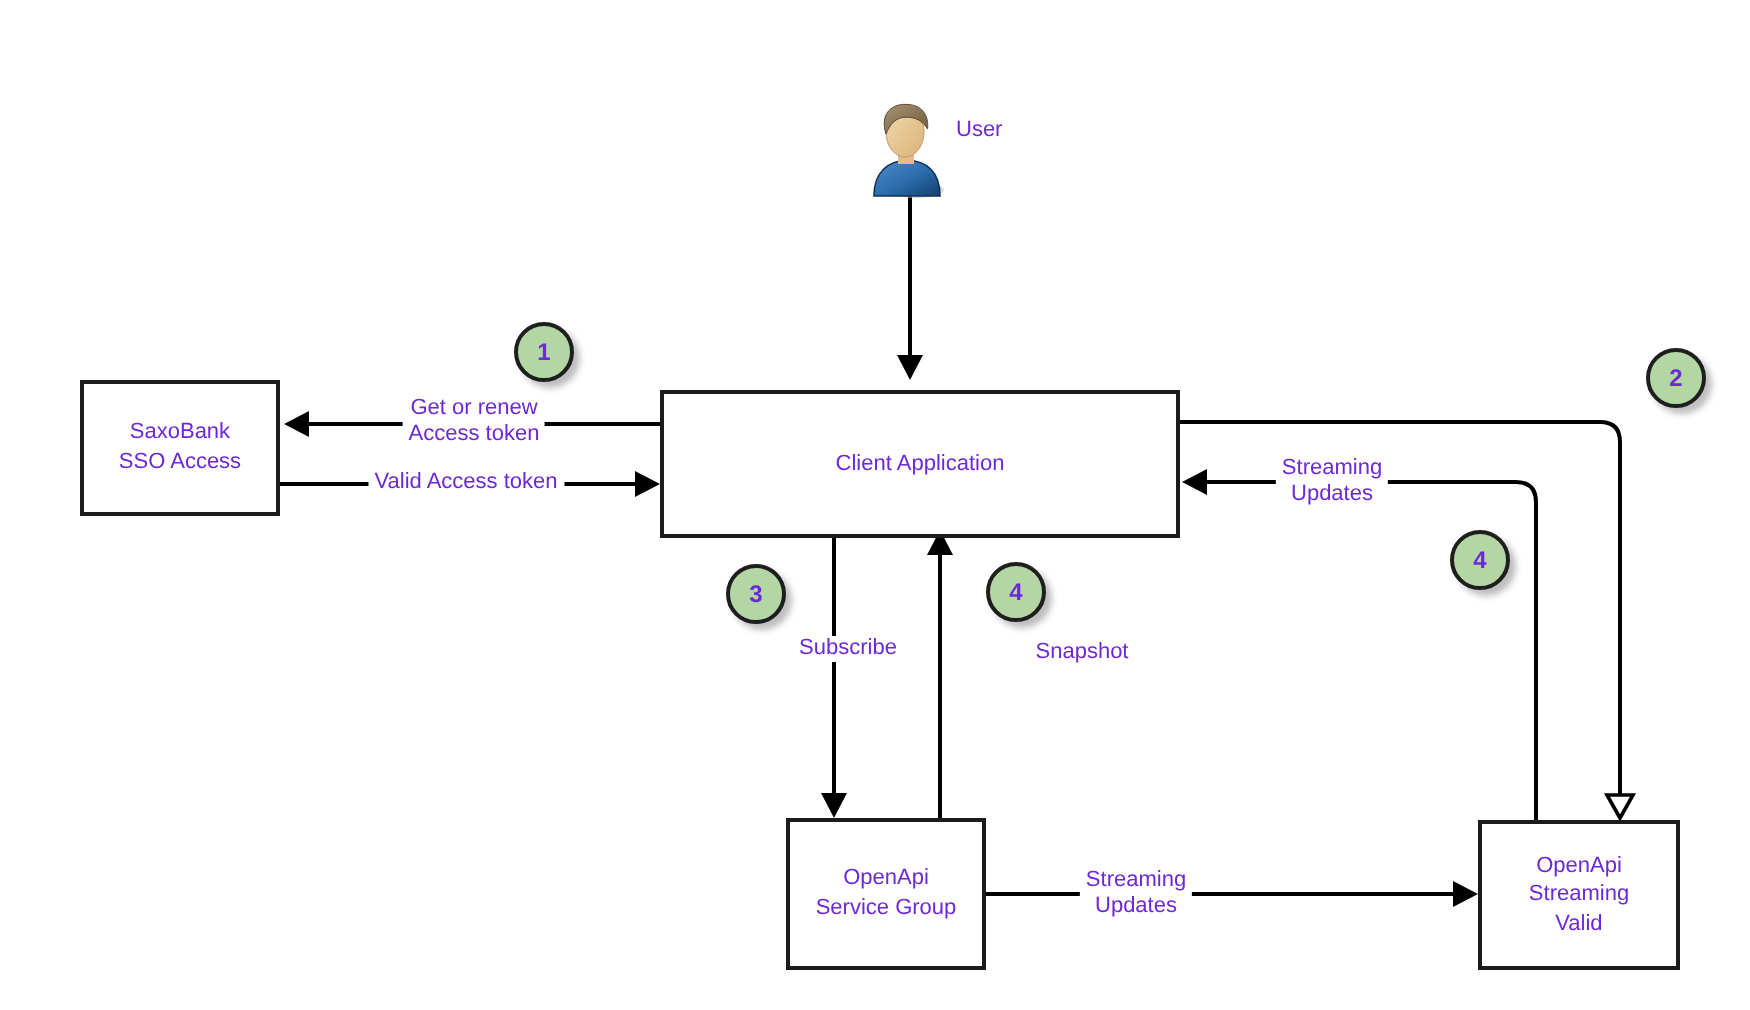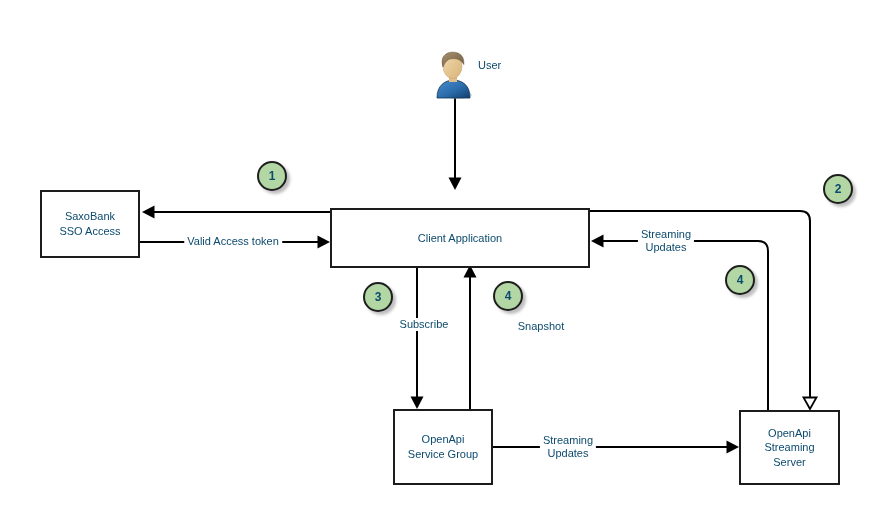--- a/index.html
+++ b/index.html
@@ -1,18 +1,18 @@
 <!DOCTYPE html>
 <html><head>
 <meta charset="utf-8">
 <style>
   html,body{margin:0;padding:0;background:#ffffff;}
   .canvas{
     position:relative;width:875px;height:505px;background:#ffffff;overflow:hidden;
-    font-family:"Liberation Sans", sans-serif;color:#0c4a6e;
+    font-family:"Liberation Sans", sans-serif;color:#6d28d9;
   }
   .wires{position:absolute;left:0;top:0;width:875px;height:505px;}
   .box{
     position:absolute;box-sizing:border-box;background:#ffffff;
     border:2px solid #1c1c1c;display:flex;align-items:center;justify-content:center;
     text-align:center;font-size:11px;line-height:1.32;
   }
   .box span{display:block;}
   .edge-label{
     position:absolute;background:#ffffff;font-size:11px;line-height:1.22;
@@ -80,39 +80,43 @@
   </svg>
   <div class="user-label">User</div>
 
   <div class="box" style="left:40px;top:190px;width:100px;height:68px;">
     <div>
       <span>SaxoBank</span>
       <span>SSO Access</span>
     </div>
   </div>
 
-  <div class="box" style="left:330px;top:208px;width:260px;height:60px;">
+  <div class="box" style="left:330px;top:195px;width:260px;height:74px;">
     <div>Client Application</div>
   </div>
 
   <div class="box" style="left:393px;top:409px;width:100px;height:76px;">
     <div>
       <span>OpenApi</span>
       <span>Service Group</span>
     </div>
   </div>
 
   <div class="box" style="left:739px;top:410px;width:101px;height:75px;">
     <div>
       <span>OpenApi</span>
       <span>Streaming</span>
-      <span>Server</span>
+      <span>Valid</span>
     </div>
   </div>
 
+  <div class="edge-label" style="left:237px;top:198px;">
+    <span>Get or renew</span>
+    <span>Access token</span>
+  </div>
 
   <div class="edge-label" style="left:233px;top:235px;">Valid Access token</div>
 
 
   <div class="edge-label" style="left:666px;top:228px;">
     <span>Streaming</span>
     <span>Updates</span>
   </div>
 
   <div class="edge-label" style="left:396px;top:318px;margin-left:28px;">Subscribe</div>

